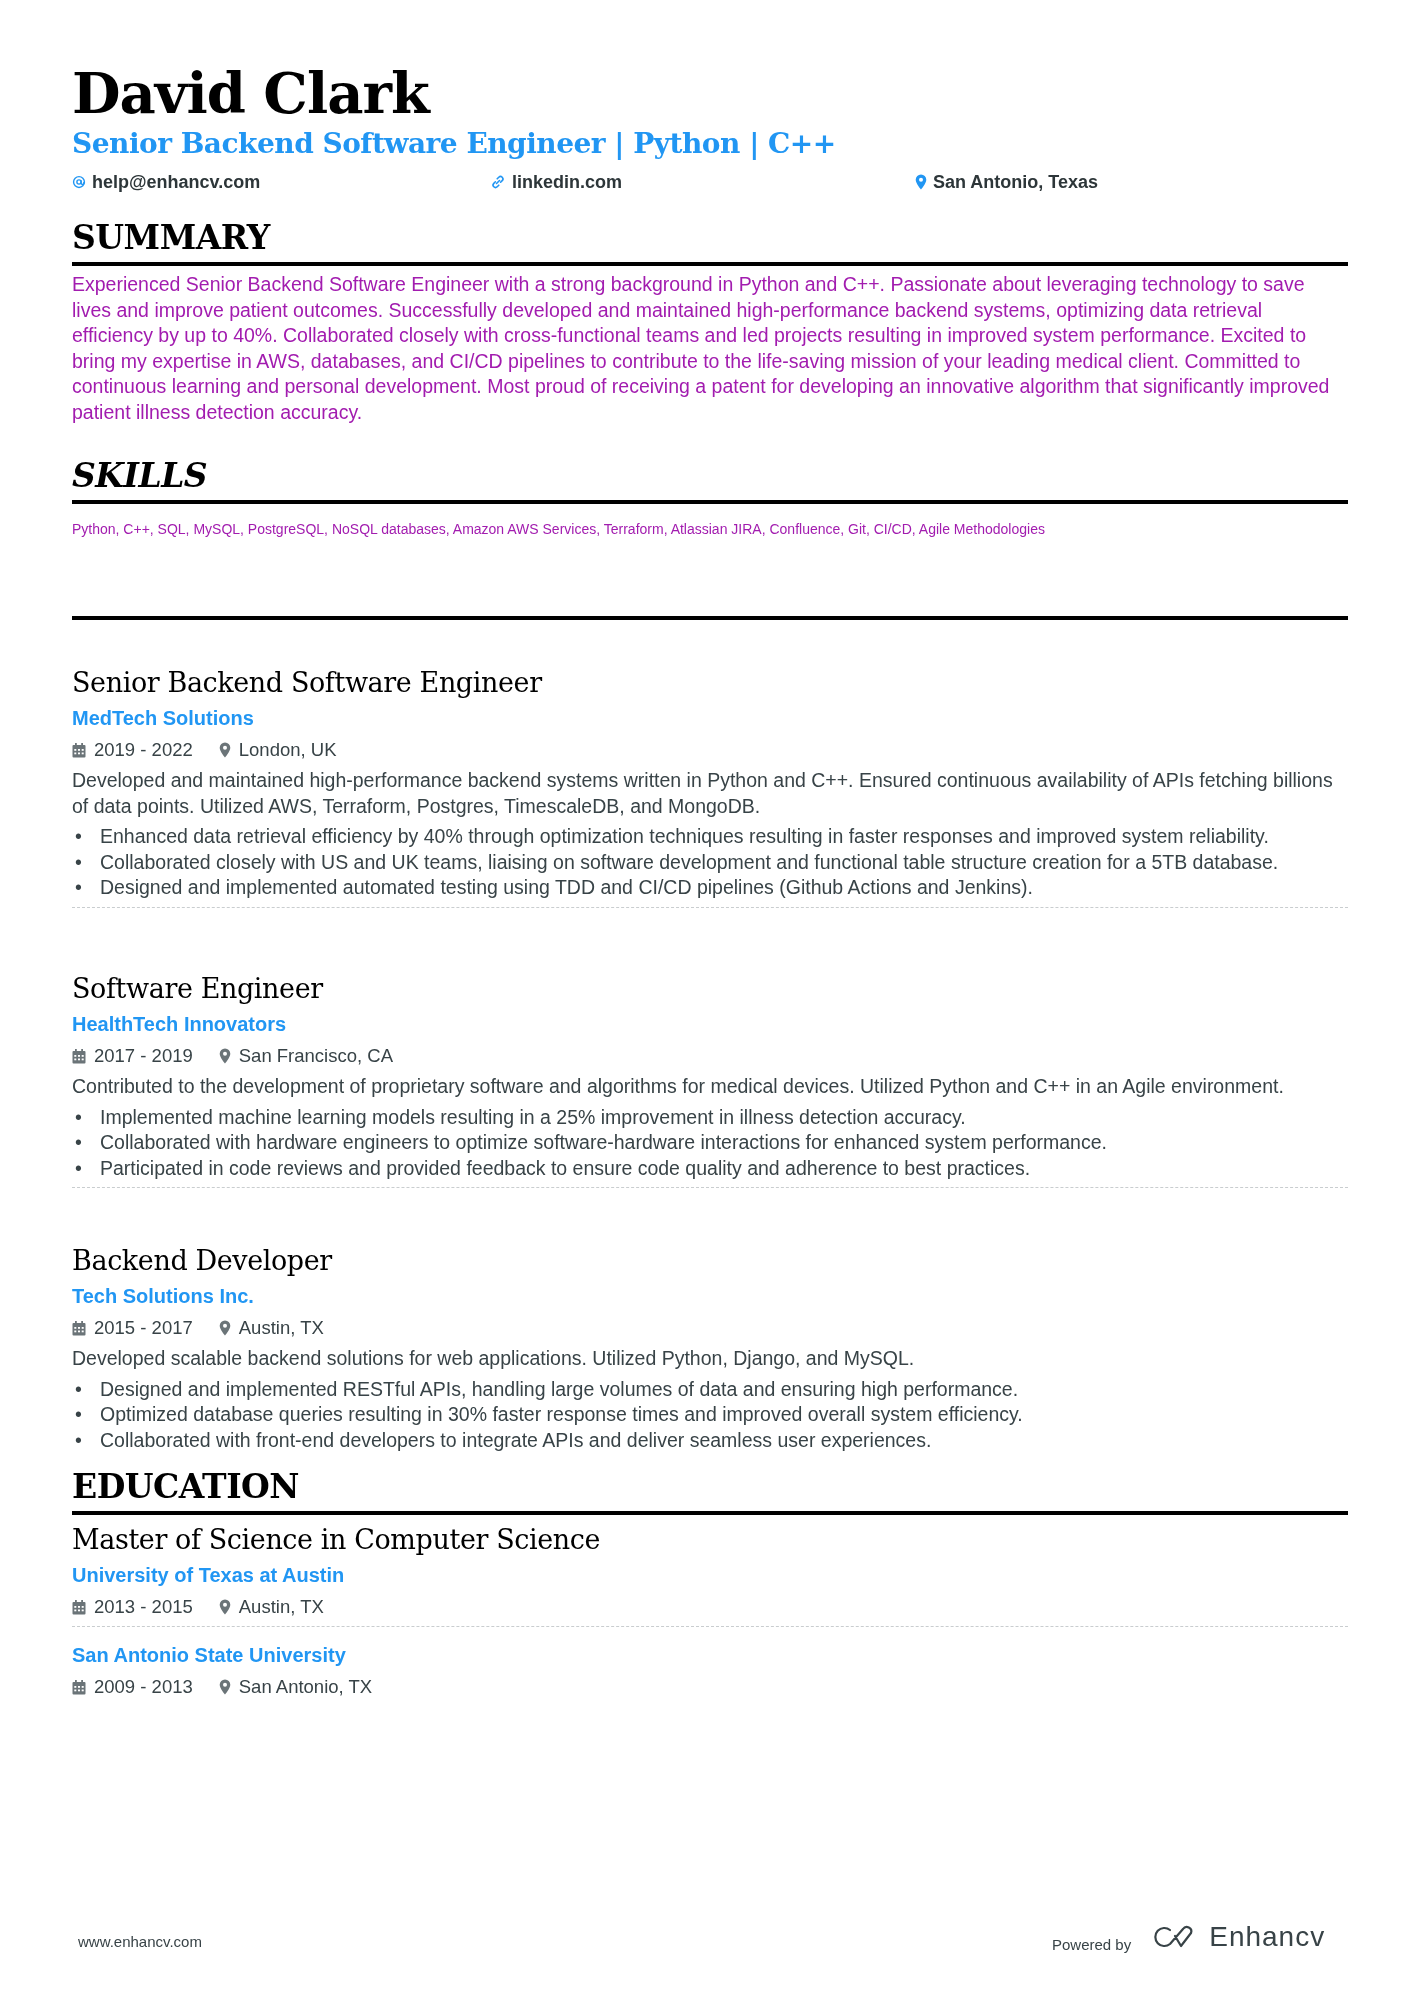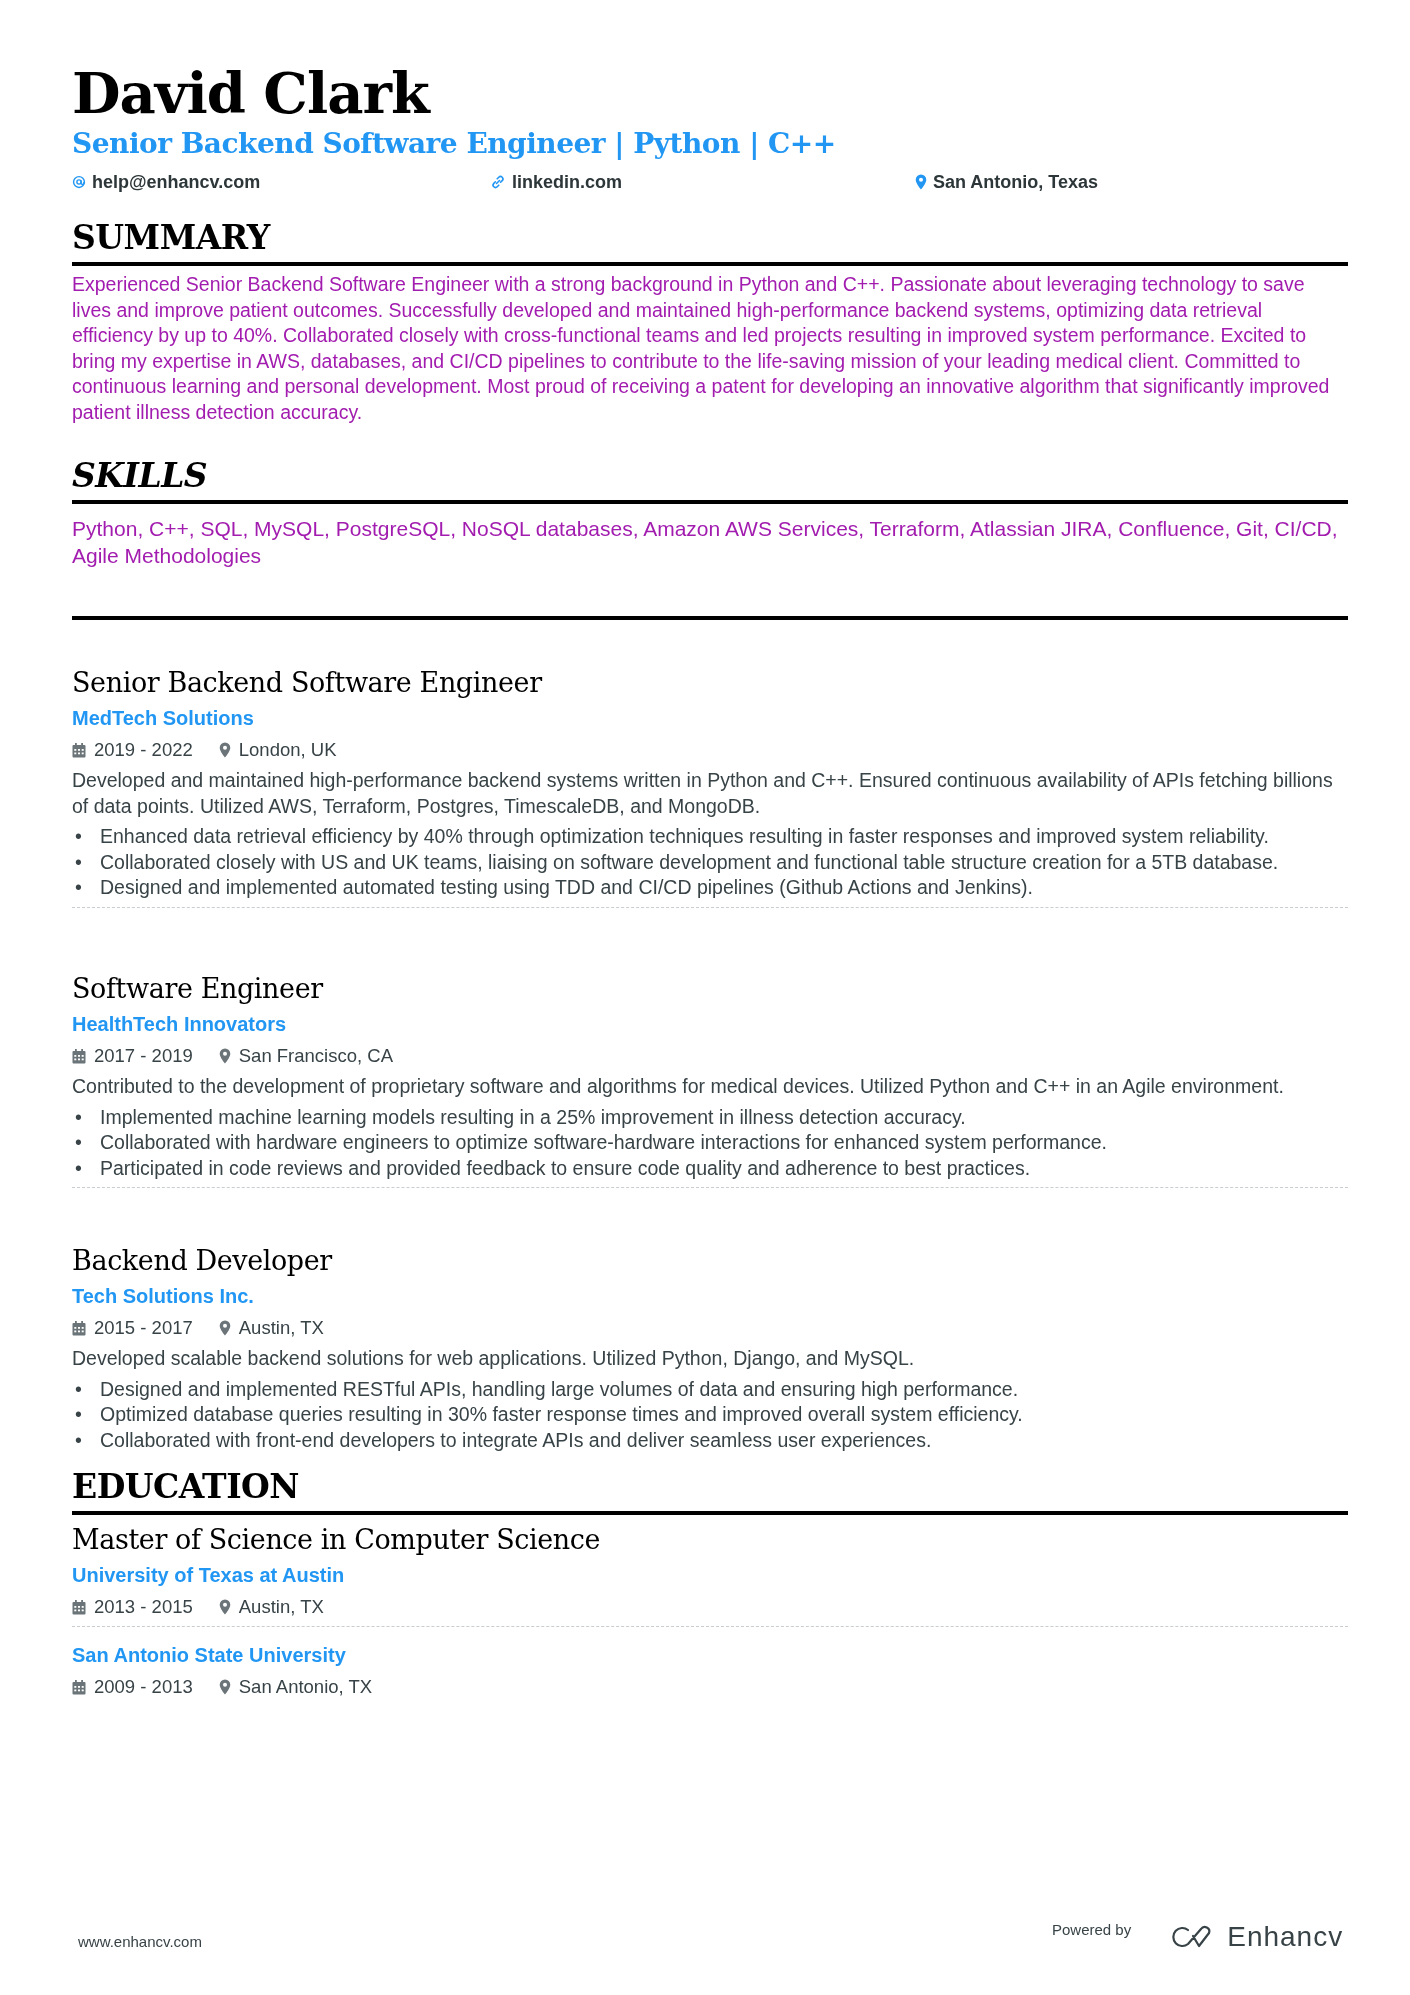--- a/index.html
+++ b/index.html
@@ -18,21 +18,21 @@
   .job-title { font-family: "DejaVu Serif", serif; font-size: 27px; color: #000; line-height: 36px; letter-spacing: -0.4px; white-space: nowrap; }
   .company { font-size: 20px; font-weight: bold; color: #2196f3; line-height: 30px; margin-top: 2px; white-space: nowrap; }
   .meta { display: flex; align-items: center; font-size: 18.5px; color: #384347; line-height: 30px; margin-top: 2px; }
   .meta .item { display: flex; align-items: center; gap: 8px; margin-right: 26px; }
   .desc { font-size: 19.5px; line-height: 25.6px; color: #384347; margin-top: 3px; }
   .bullets { list-style: none; margin: 5px 0 0 0; padding: 0; }
   .bullets li { position: relative; padding-left: 28px; font-size: 19.5px; line-height: 25.6px; color: #384347; }
   .bullets li .dot { position: absolute; left: 3px; top: 0; }
   .dash { border-top: 1.5px dashed #c9cdcf; width: 1276px; margin-top: 6px; }
   .footer-left { position: absolute; left: 78px; top: 1933px; font-size: 15px; color: #384347; }
-  .footer-right { position: absolute; left: 1052px; top: 1921px; display: flex; align-items: flex-start; gap: 40px; }
+  .footer-right { position: absolute; left: 1052px; top: 1921px; display: flex; align-items: flex-end; gap: 22px; }
   .powered { font-size: 15px; color: #384347; }
   .brand { display: flex; align-items: center; gap: 10px; font-size: 28px; color: #384347; letter-spacing: 1px; font-weight: normal; }
 </style>
 </head>
 <body>
 
 <div class="page">
 
   <div class="name">David Clark</div>
   <div class="headline">Senior Backend Software Engineer | Python | C++</div>
@@ -72,21 +72,21 @@
   <div class="section-head" style="top:218px;">
     <div class="section-title">SUMMARY</div>
     <div class="rule"></div>
   </div>
   <div class="para" style="top:272px;">Experienced Senior Backend Software Engineer with a strong background in Python and C++. Passionate about leveraging technology to save lives and improve patient outcomes. Successfully developed and maintained high-performance backend systems, optimizing data retrieval efficiency by up to 40%. Collaborated closely with cross-functional teams and led projects resulting in improved system performance. Excited to bring my expertise in AWS, databases, and CI/CD pipelines to contribute to the life-saving mission of your leading medical client. Committed to continuous learning and personal development. Most proud of receiving a patent for developing an innovative algorithm that significantly improved patient illness detection accuracy.</div>
 
   <div class="section-head" style="top:456px;font-style:italic;">
     <div class="section-title">SKILLS</div>
     <div class="rule"></div>
   </div>
-  <div class="para" style="top:516px; font-size:21px; line-height:26.5px;">Python, C++, SQL, MySQL, PostgreSQL, NoSQL databases, Amazon AWS Services, Terraform, Atlassian JIRA, Confluence, Git, CI/CD, Agile Methodologies</div>
+  <div class="para" style="top:516px; font-size:14px; line-height:26.5px;">Python, C++, SQL, MySQL, PostgreSQL, NoSQL databases, Amazon AWS Services, Terraform, Atlassian JIRA, Confluence, Git, CI/CD, Agile Methodologies</div>
 
   <div class="section-head" style="top:612px;">
     <div class="rule"></div>
   </div>
 
   <div class="job" style="top:665px;">
     <div class="job-title">Senior Backend Software Engineer</div>
     <div class="company">MedTech Solutions</div>
     <div class="meta">
       <span class="item">

